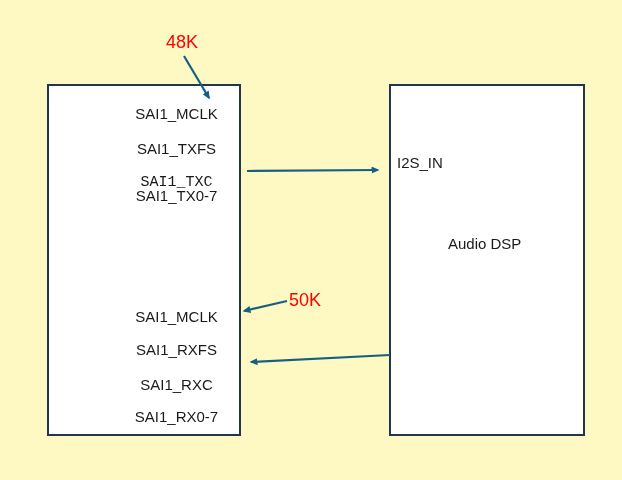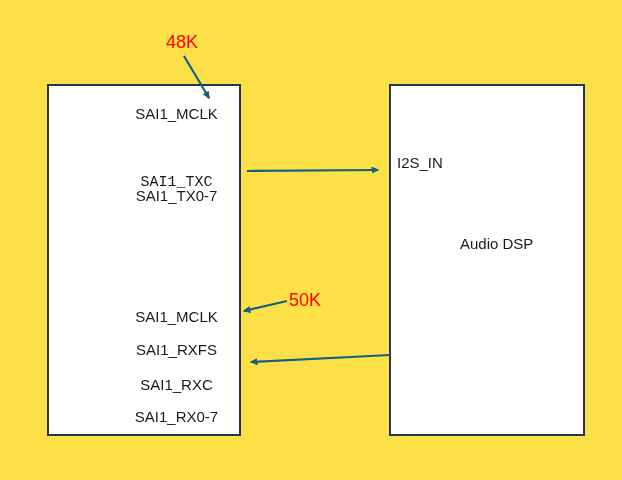--- a/index.html
+++ b/index.html
@@ -4,21 +4,21 @@
 <style>
   html, body {
     margin: 0;
     padding: 0;
     background: #ffffff;
   }
   .canvas {
     position: relative;
     width: 622px;
     height: 480px;
-    background: #fde047;
+    background: #fef9c3;
     font-family: "Liberation Sans", sans-serif;
     color: #1a1a1a;
     overflow: hidden;
   }
   .block {
     position: absolute;
     border: 2px solid #21374d;
     background: #ffffff;
     box-sizing: border-box;
   }
@@ -80,25 +80,26 @@
     <line x1="184" y1="56" x2="209" y2="98" stroke="#156082" stroke-width="2.2" marker-end="url(#ah)"></line>
     <line x1="247" y1="171" x2="378" y2="170" stroke="#156082" stroke-width="2.2" marker-end="url(#ah)"></line>
     <line x1="287" y1="301" x2="244" y2="311" stroke="#156082" stroke-width="2.2" marker-end="url(#ah)"></line>
     <line x1="390" y1="355" x2="251" y2="362" stroke="#156082" stroke-width="2.2" marker-end="url(#ah)"></line>
   </svg>
 
   <div class="annot" style="left:166px; top:32px;">48K</div>
   <div class="annot" style="left:289px; top:290px;">50K</div>
 
   <div class="lbl pin-center" style="top:104px;">SAI1_MCLK</div>
+  <div class="lbl pin-center" style="top:139px;">SAI1_TXFS</div>
   <div class="lbl pin-center" style="top:173px;font-family:Liberation Mono, monospace;">SAI1_TXC</div>
   <div class="lbl pin-center" style="top:186px;">SAI1_TX0-7</div>
 
 
   <div class="lbl pin-center" style="top:307px;">SAI1_MCLK</div>
   <div class="lbl pin-center" style="top:340px;">SAI1_RXFS</div>
   <div class="lbl pin-center" style="top:375px;">SAI1_RXC</div>
   <div class="lbl pin-center" style="top:407px;">SAI1_RX0-7</div>
 
   <div class="lbl" style="left:397px; top:153px;">I2S_IN</div>
-  <div class="lbl" style="left:460px; top:234px;">Audio DSP</div>
+  <div class="lbl" style="left:448px; top:234px;">Audio DSP</div>
 
 </div>
 
 </body></html>

